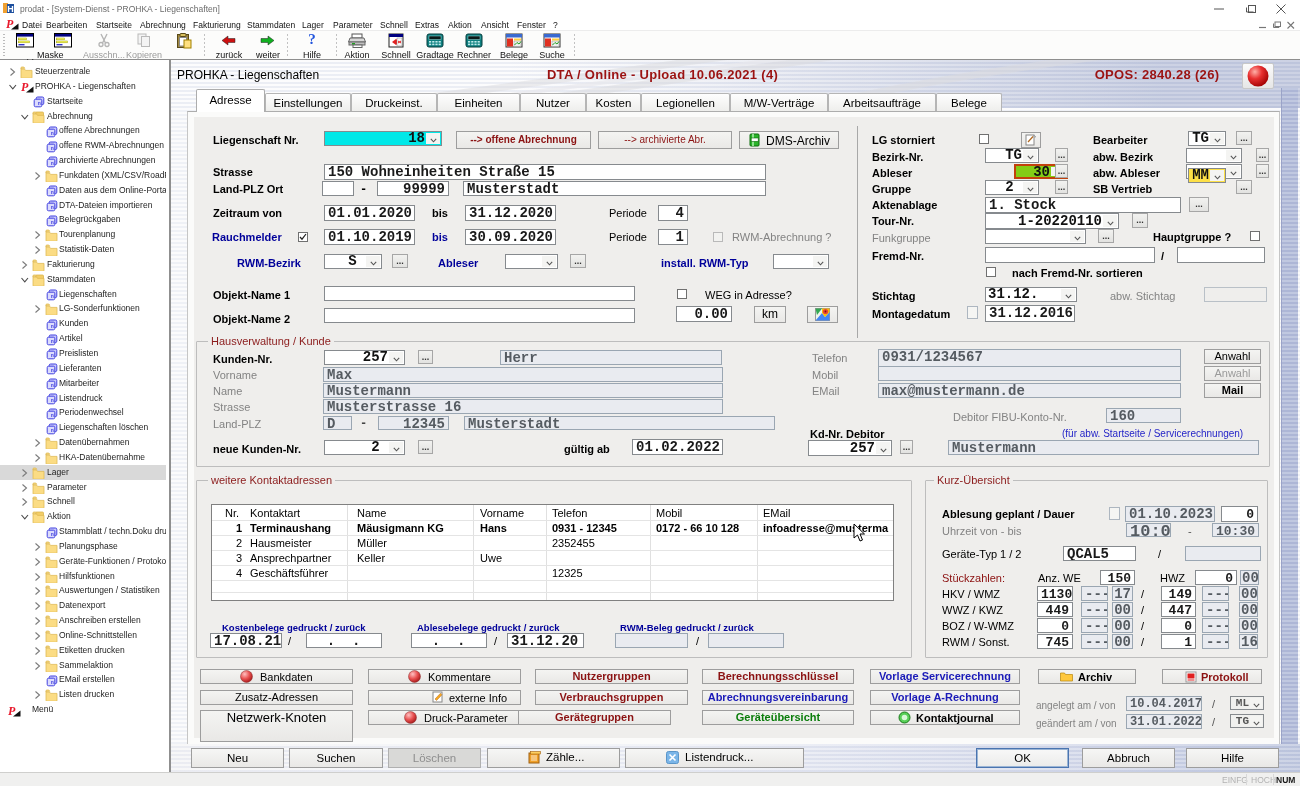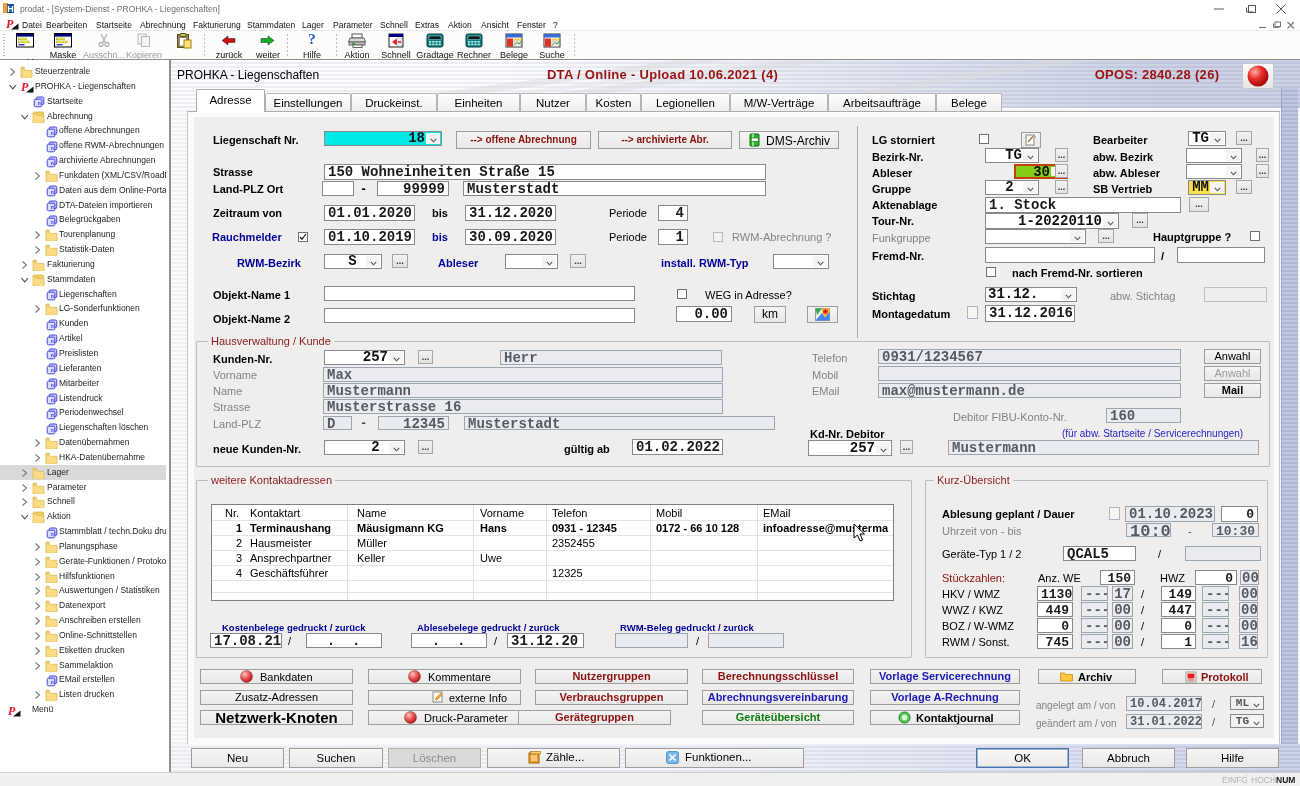--- a/index.html
+++ b/index.html
@@ -81,21 +81,21 @@
         <svg width="20" height="15" viewBox="0 0 20 15" style="position:absolute;left:16px;top:0">
           <rect x="1.5" y="0.5" width="17" height="13.5" fill="#fff" stroke="#000"></rect>
           <rect x="2" y="1" width="16" height="2.6" fill="#000080"></rect>
           <rect x="3.5" y="5" width="8" height="1.8" fill="#ffff66" stroke="#999900" stroke-width="0.5"></rect>
           <rect x="3.5" y="8" width="11" height="1.8" fill="#ffff66" stroke="#999900" stroke-width="0.5"></rect>
           <rect x="3.5" y="11" width="6" height="1.4" fill="#3333cc"></rect>
         </svg>
       </div>
       <div style="font:9px 'Liberation Sans';color:#111;margin-top:10px">Feld</div>
     </div>
-<div class="a" style="left:37px;top:2px;width:52px;height:26px;text-align:center">
+<div class="a" style="left:37px;top:2px;width:52px;height:26px;text-align:left">
       <div style="height:15px;position:relative">
         <svg width="20" height="15" viewBox="0 0 20 15" style="position:absolute;left:16px;top:0">
           <rect x="1.5" y="0.5" width="17" height="13.5" fill="#fff" stroke="#000"></rect>
           <rect x="2" y="1" width="16" height="2.6" fill="#000080"></rect>
           <rect x="3.5" y="5" width="8" height="1.8" fill="#ffff66" stroke="#999900" stroke-width="0.5"></rect>
           <rect x="3.5" y="8" width="11" height="1.8" fill="#ffff66" stroke="#999900" stroke-width="0.5"></rect>
           <rect x="3.5" y="11" width="6" height="1.4" fill="#3333cc"></rect>
         </svg>
       </div>
       <div style="font:9px 'Liberation Sans';color:#111;margin-top:2px">Maske</div>
@@ -285,21 +285,21 @@
 <div class="a" style="left:194px;top:117px;width:1080px;height:621px;background:#efeeec"></div>
 <div class="a" style="left:857px;top:126px;width:1px;height:212px;background:#a8a8a8"></div>
 <div class="lbl" style="left:213px;top:134px">Liegenschaft Nr.</div>
 <div class="a" style="left:324px;top:131px;width:118px;height:15px;background:#00e8e8;border:1px solid #868a8e">
     <div style="position:absolute;left:2px;right:16px;top:0px;text-align:right;font:bold 14px 'Liberation Mono';line-height:13px;color:#111;white-space:nowrap"><b>18</b></div>
     <div class="arr" style="width:14px;line-height:14px"><svg width="7" height="5" viewBox="0 0 7 5" style="vertical-align:2px">
         <path d="M0.8 0.8 L3.5 3.8 L6.2 0.8" fill="none" stroke="#555" stroke-width="1.1"></path>
       </svg></div>
   </div>
 <div class="btn" style="left:456px;top:131px;width:135px;height:18px;line-height:16px;color:#8b1212;font-weight:bold;font-size:10px">--&gt; offene Abrechnung</div>
-<div class="btn" style="left:598px;top:131px;width:134px;height:18px;line-height:16px;color:#8b1212;font-weight:bold;font-size:10px">--&gt; archivierte Abr.</div>
+<div class="btn" style="left:598px;top:131px;width:134px;height:18px;line-height:16px;color:#8b1212;font-weight:normal;font-size:10px">--&gt; archivierte Abr.</div>
 <div class="btn" style="left:739px;top:131px;width:100px;height:18px;line-height:16px;color:#000;font-weight:normal;font-size:11px"></div>
 <svg class="a" style="left:748px;top:133px" width="14" height="14" viewBox="0 0 14 14">
     <rect x="2" y="1" width="9" height="12" rx="1" fill="#2ab42a" stroke="#0c6c0c"></rect>
     <rect x="4" y="1" width="2" height="12" fill="#8fe08f"></rect>
     <rect x="3.2" y="5" width="7" height="3.4" fill="#fff" stroke="#0c6c0c" stroke-width="0.6"></rect>
   </svg>
 <div class="a" style="left:766px;top:134px;font:12px 'Liberation Sans';color:#000">DMS-Archiv</div>
 <div class="lbl" style="left:213px;top:166px">Strasse</div>
 <div class="fld" style="left:324px;top:164px;width:442px;height:16px">150 Wohneinheiten Straße 15</div>
 <div class="lbl" style="left:213px;top:183px">Land-PLZ Ort</div>
@@ -416,21 +416,21 @@
 <div class="dots" style="left:1256px;top:164px;width:13px;height:14px;line-height:12px">...</div>
 <div class="lbl" style="left:872px;top:183px">Gruppe</div>
 <div class="a" style="left:985px;top:180px;width:54px;height:15px;background:#fff;border:1px solid #868a8e">
     <div style="position:absolute;left:2px;right:16px;top:0px;text-align:right;font:bold 14px 'Liberation Mono';line-height:13px;color:#111;white-space:nowrap">2&nbsp;</div>
     <div class="arr" style="width:14px;line-height:14px"><svg width="7" height="5" viewBox="0 0 7 5" style="vertical-align:2px">
         <path d="M0.8 0.8 L3.5 3.8 L6.2 0.8" fill="none" stroke="#555" stroke-width="1.1"></path>
       </svg></div>
   </div>
 <div class="dots" style="left:1055px;top:180px;width:13px;height:14px;line-height:12px">...</div>
 <div class="lbl" style="left:1093px;top:183px">SB Vertrieb</div>
-<div class="a" style="left:1188px;top:180px;width:38px;height:15px;background:#fde047;border:1px solid #868a8e">
+<div class="a" style="left:1188px;top:168px;width:38px;height:15px;background:#fde047;border:1px solid #868a8e">
     <div style="position:absolute;left:2px;right:16px;top:0px;text-align:right;font:bold 14px 'Liberation Mono';line-height:13px;color:#111;white-space:nowrap">MM</div>
     <div class="arr" style="width:14px;line-height:14px"><svg width="7" height="5" viewBox="0 0 7 5" style="vertical-align:2px">
         <path d="M0.8 0.8 L3.5 3.8 L6.2 0.8" fill="none" stroke="#555" stroke-width="1.1"></path>
       </svg></div>
   </div>
 <div class="dots" style="left:1236px;top:180px;width:16px;height:14px;line-height:12px">...</div>
 <div class="lbl" style="left:872px;top:199px">Aktenablage</div>
 <div class="fld" style="left:985px;top:197px;width:196px;height:16px">1. Stock</div>
 <div class="dots" style="left:1189px;top:197px;width:20px;height:15px;line-height:13px">...</div>
 <div class="lbl" style="left:872px;top:215px">Tour-Nr.</div>
@@ -495,21 +495,21 @@
 <div class="a" style="left:324px;top:440px;width:81px;height:15px;background:#fff;border:1px solid #868a8e">
     <div style="position:absolute;left:2px;right:16px;top:0px;text-align:right;font:bold 14px 'Liberation Mono';line-height:13px;color:#111;white-space:nowrap">2&nbsp;</div>
     <div class="arr" style="width:14px;line-height:14px"><svg width="7" height="5" viewBox="0 0 7 5" style="vertical-align:2px">
         <path d="M0.8 0.8 L3.5 3.8 L6.2 0.8" fill="none" stroke="#555" stroke-width="1.1"></path>
       </svg></div>
   </div>
 <div class="dots" style="left:418px;top:440px;width:15px;height:14px;line-height:12px">...</div>
 <div class="lbl" style="left:564px;top:443px">gültig ab</div>
 <div class="fld" style="left:632px;top:439px;width:91px;height:16px">01.02.2022</div>
 <div class="lbg" style="left:812px;top:352px">Telefon</div>
-<div class="fgr" style="left:878px;top:349px;width:303px;height:15px">0931/1234567</div>
+<div class="fgr" style="left:878px;top:349px;width:303px;height:32px">0931/1234567</div>
 <div class="btn" style="left:1204px;top:349px;width:57px;height:15px;line-height:13px;color:#000;font-weight:normal;font-size:11px">Anwahl</div>
 <div class="lbg" style="left:812px;top:369px">Mobil</div>
 <div class="fgr" style="left:878px;top:366px;width:303px;height:15px"></div>
 <div class="btn" style="left:1204px;top:366px;width:57px;height:15px;line-height:13px;color:#9a9a9a;font-weight:normal;font-size:11px">Anwahl</div>
 <div class="lbg" style="left:812px;top:385px">EMail</div>
 <div class="fgr" style="left:878px;top:383px;width:303px;height:15px">max@mustermann.de</div>
 <div class="btn" style="left:1204px;top:383px;width:57px;height:15px;line-height:13px;color:#000;font-weight:bold;font-size:11px">Mail</div>
 <div class="lbg" style="left:953px;top:411px">Debitor FIBU-Konto-Nr.</div>
 <div class="fgr" style="left:1106px;top:408px;width:75px;height:15px">160</div>
 <div class="lbl" style="left:810px;top:428px">Kd-Nr. Debitor</div>
@@ -644,21 +644,21 @@
       <radialGradient id="sp240670" cx="0.35" cy="0.3" r="0.8">
         <stop offset="0" stop-color="#ffc0c0"></stop>
         <stop offset="0.5" stop-color="#e85050"></stop>
         <stop offset="1" stop-color="#9a1010"></stop>
       </radialGradient>
     </defs>
     <circle cx="6.5" cy="6.5" r="6" fill="url(#sp240670)" stroke="#883333" stroke-width="0.5"></circle>
   </svg>
 <div class="a" style="left:260px;top:671px;font:11px 'Liberation Sans'">Bankdaten</div>
 <div class="btn" style="left:200px;top:690px;width:153px;height:15px;line-height:13px;color:#000;font-weight:normal;font-size:11px">Zusatz-Adressen</div>
-<div class="btn" style="left:200px;top:710px;width:153px;height:15px;line-height:13px;color:#000;font-weight:bold;font-size:15px">Netzwerk-Knoten</div>
+<div class="btn" style="left:200px;top:710px;width:153px;height:32px;line-height:13px;color:#000;font-weight:normal;font-size:13px">Netzwerk-Knoten</div>
 <div class="btn" style="left:368px;top:669px;width:153px;height:15px;line-height:13px;color:#000;font-weight:normal;font-size:11px"></div>
 <svg class="a" style="left:408px;top:670px" width="13" height="13" viewBox="0 0 13 13">
     <defs>
       <radialGradient id="sp408670" cx="0.35" cy="0.3" r="0.8">
         <stop offset="0" stop-color="#ffc0c0"></stop>
         <stop offset="0.5" stop-color="#e85050"></stop>
         <stop offset="1" stop-color="#9a1010"></stop>
       </radialGradient>
     </defs>
     <circle cx="6.5" cy="6.5" r="6" fill="url(#sp408670)" stroke="#883333" stroke-width="0.5"></circle>
@@ -736,21 +736,21 @@
     <rect x="1" y="2" width="10" height="10" fill="#f0a028" stroke="#a06010"></rect>
     <rect x="2.5" y="0.5" width="10" height="2.5" fill="#ffd060" stroke="#a06010" stroke-width="0.6"></rect>
     <path d="M3 5 h6 M3 7 h6 M3 9 h6" stroke="#fff" stroke-width="0.8"></path>
   </svg>
 <div class="a" style="left:546px;top:751px;font:11.5px 'Liberation Sans'">Zähle...</div>
 <div class="a" style="left:625px;top:748px;width:179px;height:20px;background:linear-gradient(#f6f6f5,#e9e8e6);border:1px solid #9d9d9d;text-align:center;font:11.5px 'Liberation Sans';color:#000;line-height:18px"></div>
 <svg class="a" style="left:666px;top:751px" width="13" height="13" viewBox="0 0 13 13">
     <rect x="0.5" y="0.5" width="12" height="12" rx="2" fill="#7ab5e8" stroke="#5a95c8"></rect>
     <path d="M3.5 3.5 L9.5 9.5 M9.5 3.5 L3.5 9.5" stroke="#fff" stroke-width="1.6"></path>
   </svg>
-<div class="a" style="left:685px;top:751px;font:11.5px 'Liberation Sans'">Funktionen...</div>
+<div class="a" style="left:685px;top:751px;font:11.5px 'Liberation Sans'">Listendruck...</div>
 <div class="a" style="left:976px;top:748px;width:93px;height:20px;background:linear-gradient(#f8f8f8,#ebebea);border:1px solid #4a74b0;box-shadow:0 0 0 1px #9ab4d4 inset;text-align:center;font:11.5px 'Liberation Sans';line-height:18px">OK</div>
 <div class="a" style="left:1082px;top:748px;width:93px;height:20px;background:linear-gradient(#f6f6f5,#e9e8e6);border:1px solid #9d9d9d;text-align:center;font:11.5px 'Liberation Sans';color:#000;line-height:18px">Abbruch</div>
 <div class="a" style="left:1186px;top:748px;width:93px;height:20px;background:linear-gradient(#f6f6f5,#e9e8e6);border:1px solid #9d9d9d;text-align:center;font:11.5px 'Liberation Sans';color:#000;line-height:18px">Hilfe</div>
 <div class="a" style="left:0;top:772px;width:1300px;height:14px;background:#f0f0ef;border-top:1px solid #cfcfcd"></div>
 <div class="a" style="left:1222px;top:775px;font:8.5px 'Liberation Sans';color:#b2b2b2">EINFG</div>
 <div class="a" style="left:1246px;top:774px;width:1px;height:11px;background:#d8d8d8"></div>
 <div class="a" style="left:1251px;top:775px;font:8.5px 'Liberation Sans';color:#b2b2b2">HOCH</div>
 <div class="a" style="left:1273px;top:774px;width:1px;height:11px;background:#d8d8d8"></div>
 <div class="a" style="left:1276px;top:775px;font:bold 8.5px 'Liberation Sans';color:#1a1a1a">NUM</div>
 <div class="a" style="left:0;top:60px;width:171px;height:712px;background:#fff;border-right:2px solid #8f8f8f"></div>

